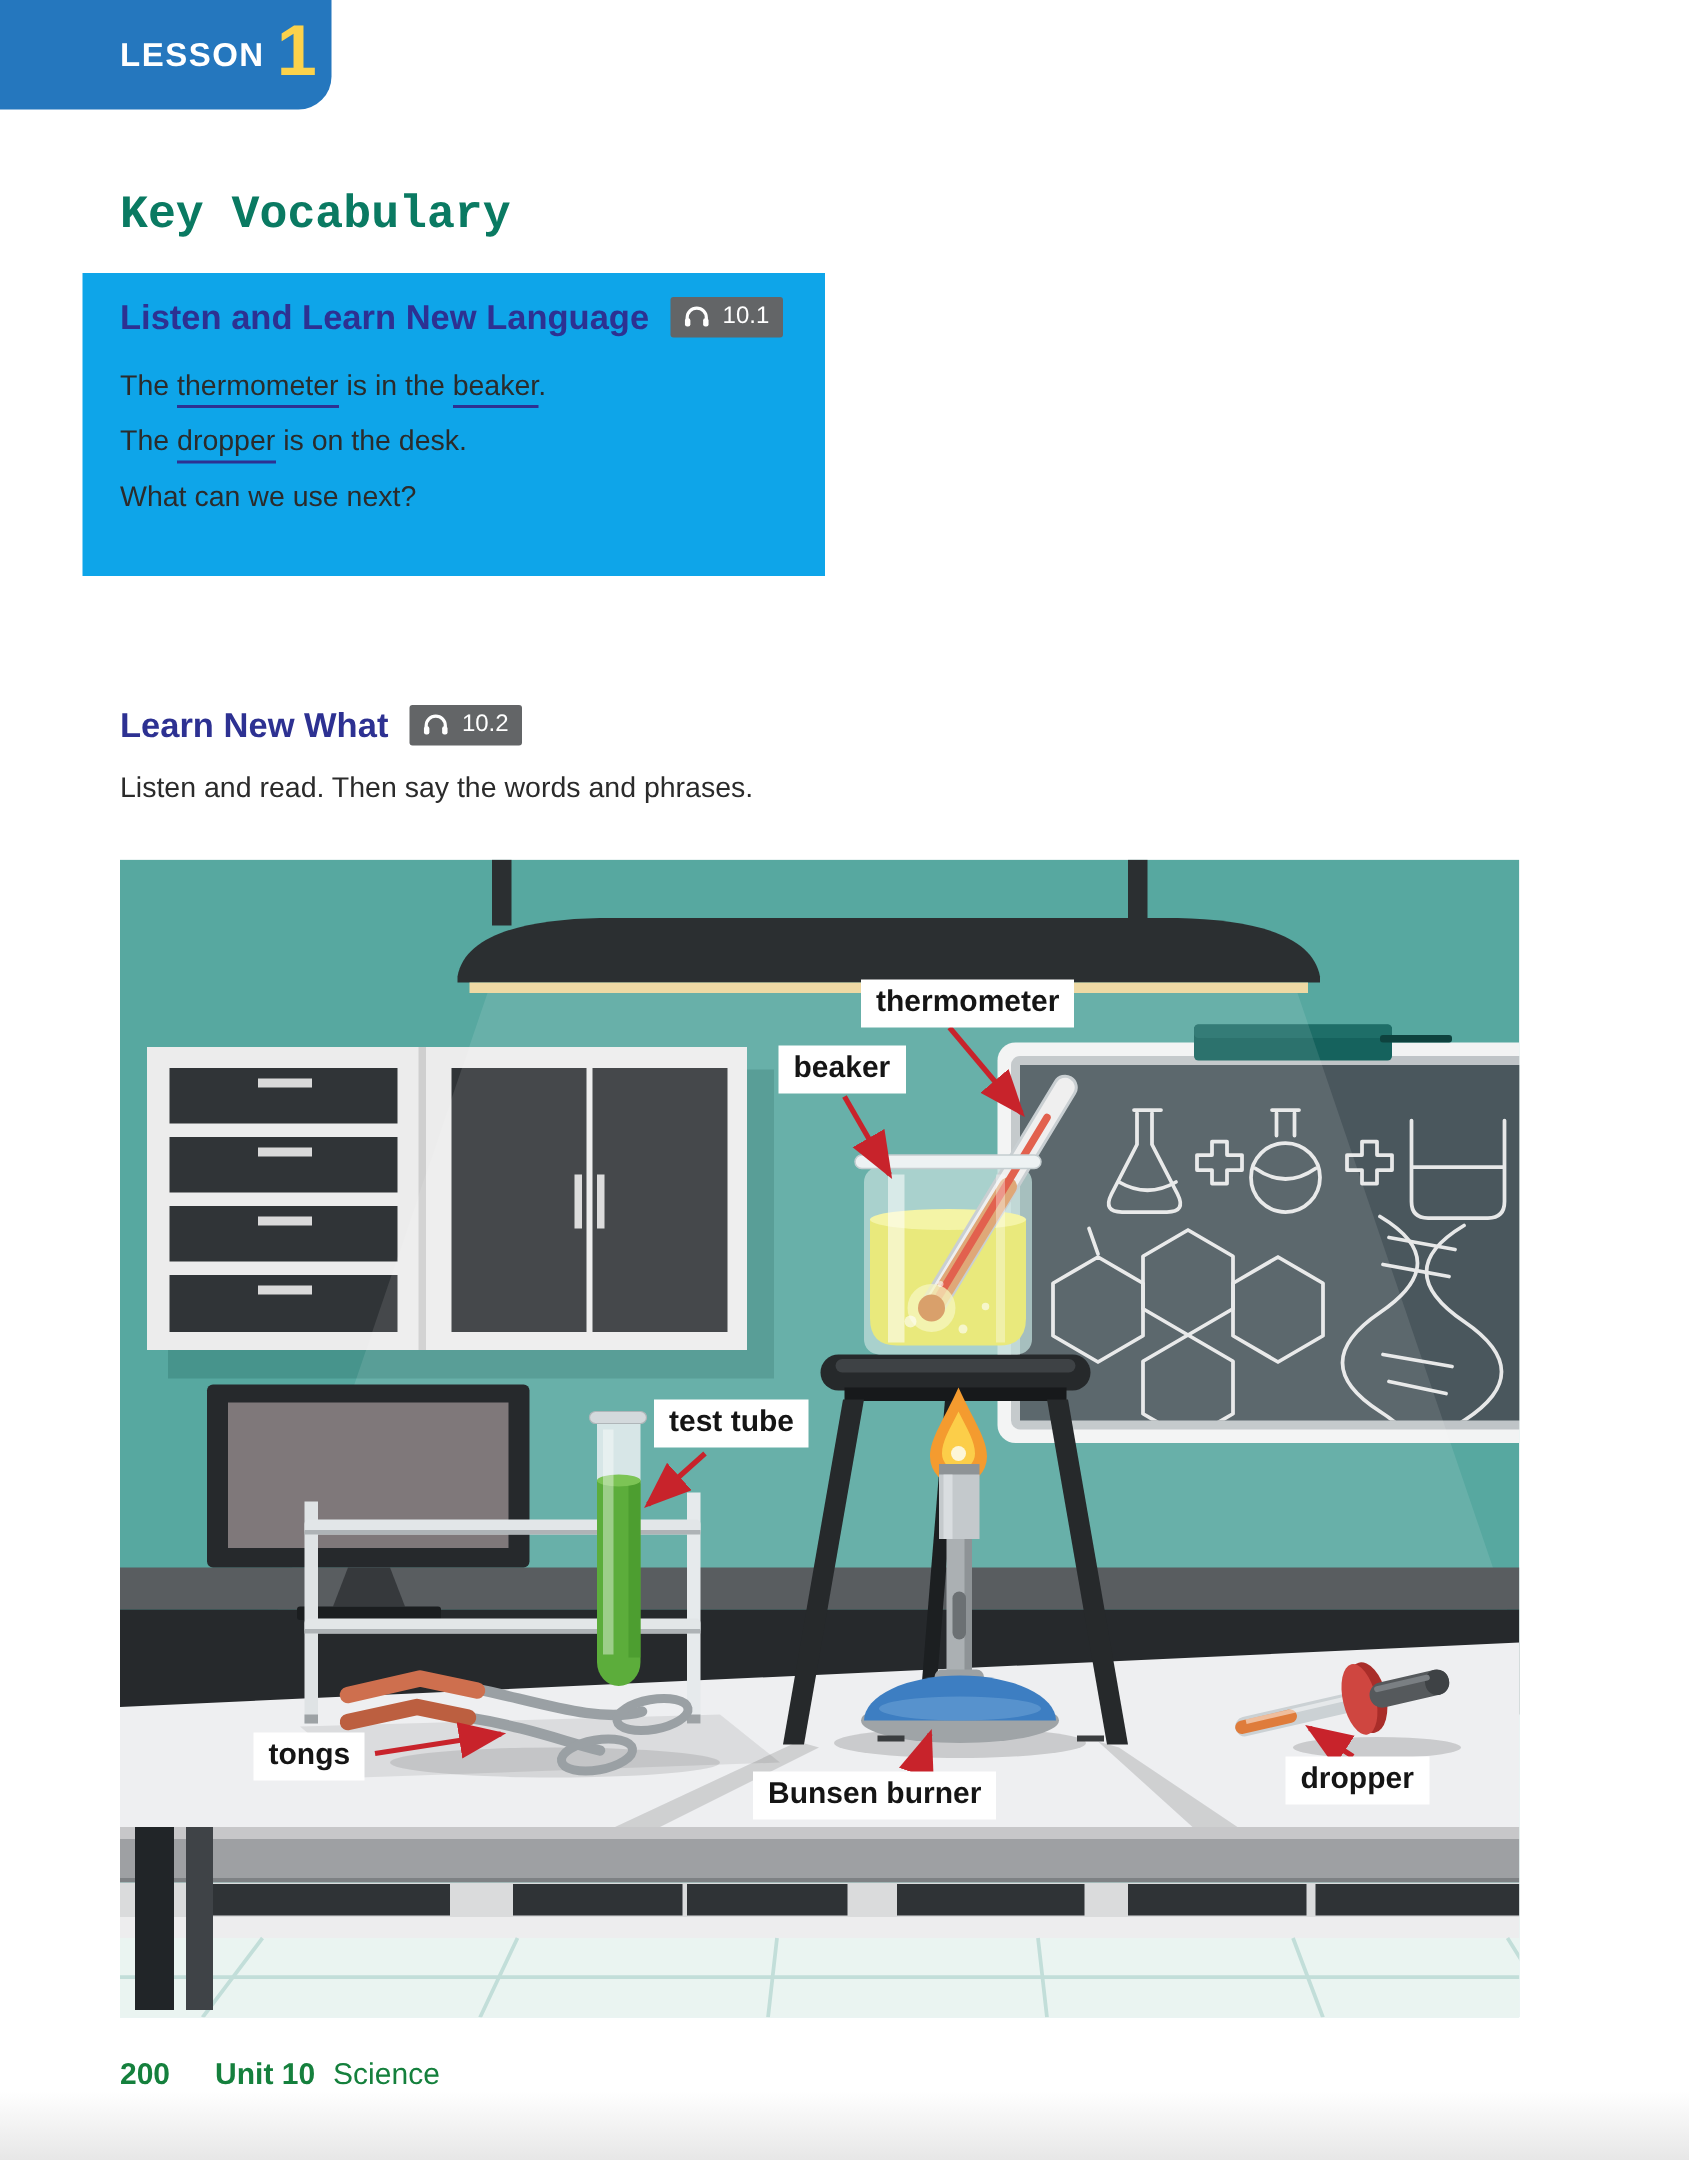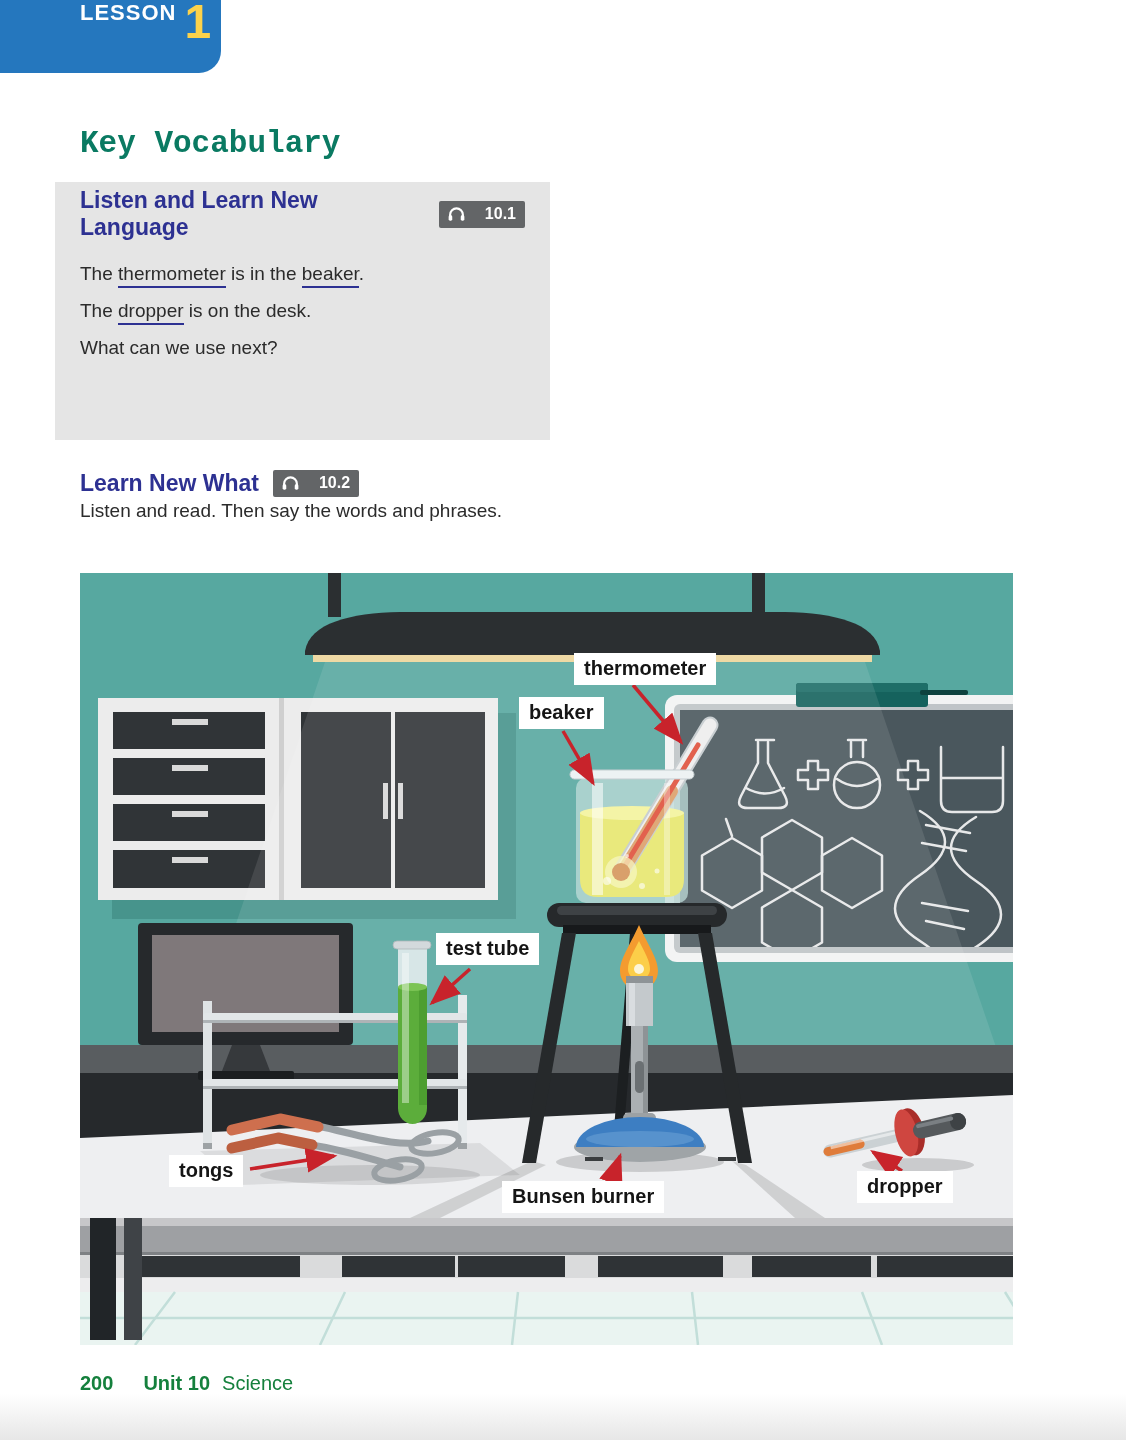--- a/index.html
+++ b/index.html
@@ -2,41 +2,41 @@
 <html><head>
 <meta charset="utf-8">
 <style>
   * { margin:0; padding:0; box-sizing:border-box; }
   html,body { background:#ffffff; }
   body { font-family:"Liberation Sans", sans-serif; color:#231f20; }
   .page { position:relative; width:1126px; height:1440px; background:#ffffff; overflow:hidden; }
 
   
   .lesson-tab { position:absolute; left:0; top:0; width:221px; height:73px;
-    background:#2577be; border-radius:0 0 22px 0; display:flex; }
+    background:#2577be; border-radius:0 0 22px 0; display:flex; align-items:center; }
   .lesson-word { color:#ffffff; font-weight:700; font-size:22px; letter-spacing:1px; margin-left:80px; }
   .lesson-num { color:#fcd24b; font-weight:800; font-size:48px; margin-left:8px; line-height:1; transform:translateY(-2px); }
 
   .page-title { position:absolute; left:80px; top:126px; font-size:31px; font-weight:700; color:#0a7a62;font-family:Liberation Mono, monospace; }
 
   
-  .listen-panel { position:absolute; left:55px; top:182px; width:495px; height:258px;
-    background:#e5e5e5; padding:5px 25px; }
+  .listen-panel { position:absolute; left:55px; top:182px; width:495px; height:202px;
+    background:#0ea5e9; padding:16px 25px; }
   .sec-head { display:flex; align-items:center; gap:14px; }
   .sec-title { color:#2d3192; font-weight:700; font-size:23px; }
-  .audio-badge { display:inline-flex; align-items:center; gap:20px; background:#636567; color:#fff;
-    font-weight:700; font-size:16px; padding:4px 9px 5px; border-radius:2px; cursor:pointer; }
+  .audio-badge { display:inline-flex; align-items:center; gap:9px; background:#636567; color:#fff;
+    font-weight:400; font-size:16px; padding:4px 9px 5px; border-radius:2px; cursor:pointer; }
   .instruction { font-size:19px; color:#2b2b2b; margin-top:12px; }
   .poem { margin-top:23px; }
   .poem p { font-size:19px; color:#2b2b2b; margin:0 0 17px; line-height:20px; }
   .u { border-bottom:2.5px solid #2d3192; padding-bottom:2px; }
 
   
   .learn-words { position:absolute; left:80px; top:470px; width:600px; }
-  .learn-words .instruction { margin-top:3px; }
+  .learn-words .instruction { margin-top:18px; }
 
   
   .illustration { position:absolute; left:80px; top:573px; width:933px; height:772px; overflow:hidden; }
   .illustration svg { display:block; }
   .callout { position:absolute; background:#ffffff; color:#151515; font-weight:700; font-size:20px;
     line-height:1.1; padding:4px 10px 6px; white-space:nowrap; }
 
   
   .footer { position:absolute; left:80px; top:1372px; font-size:20px; color:#15803d; display:flex; align-items:baseline; }
   .pg-num { font-weight:700; margin-right:30px; }

